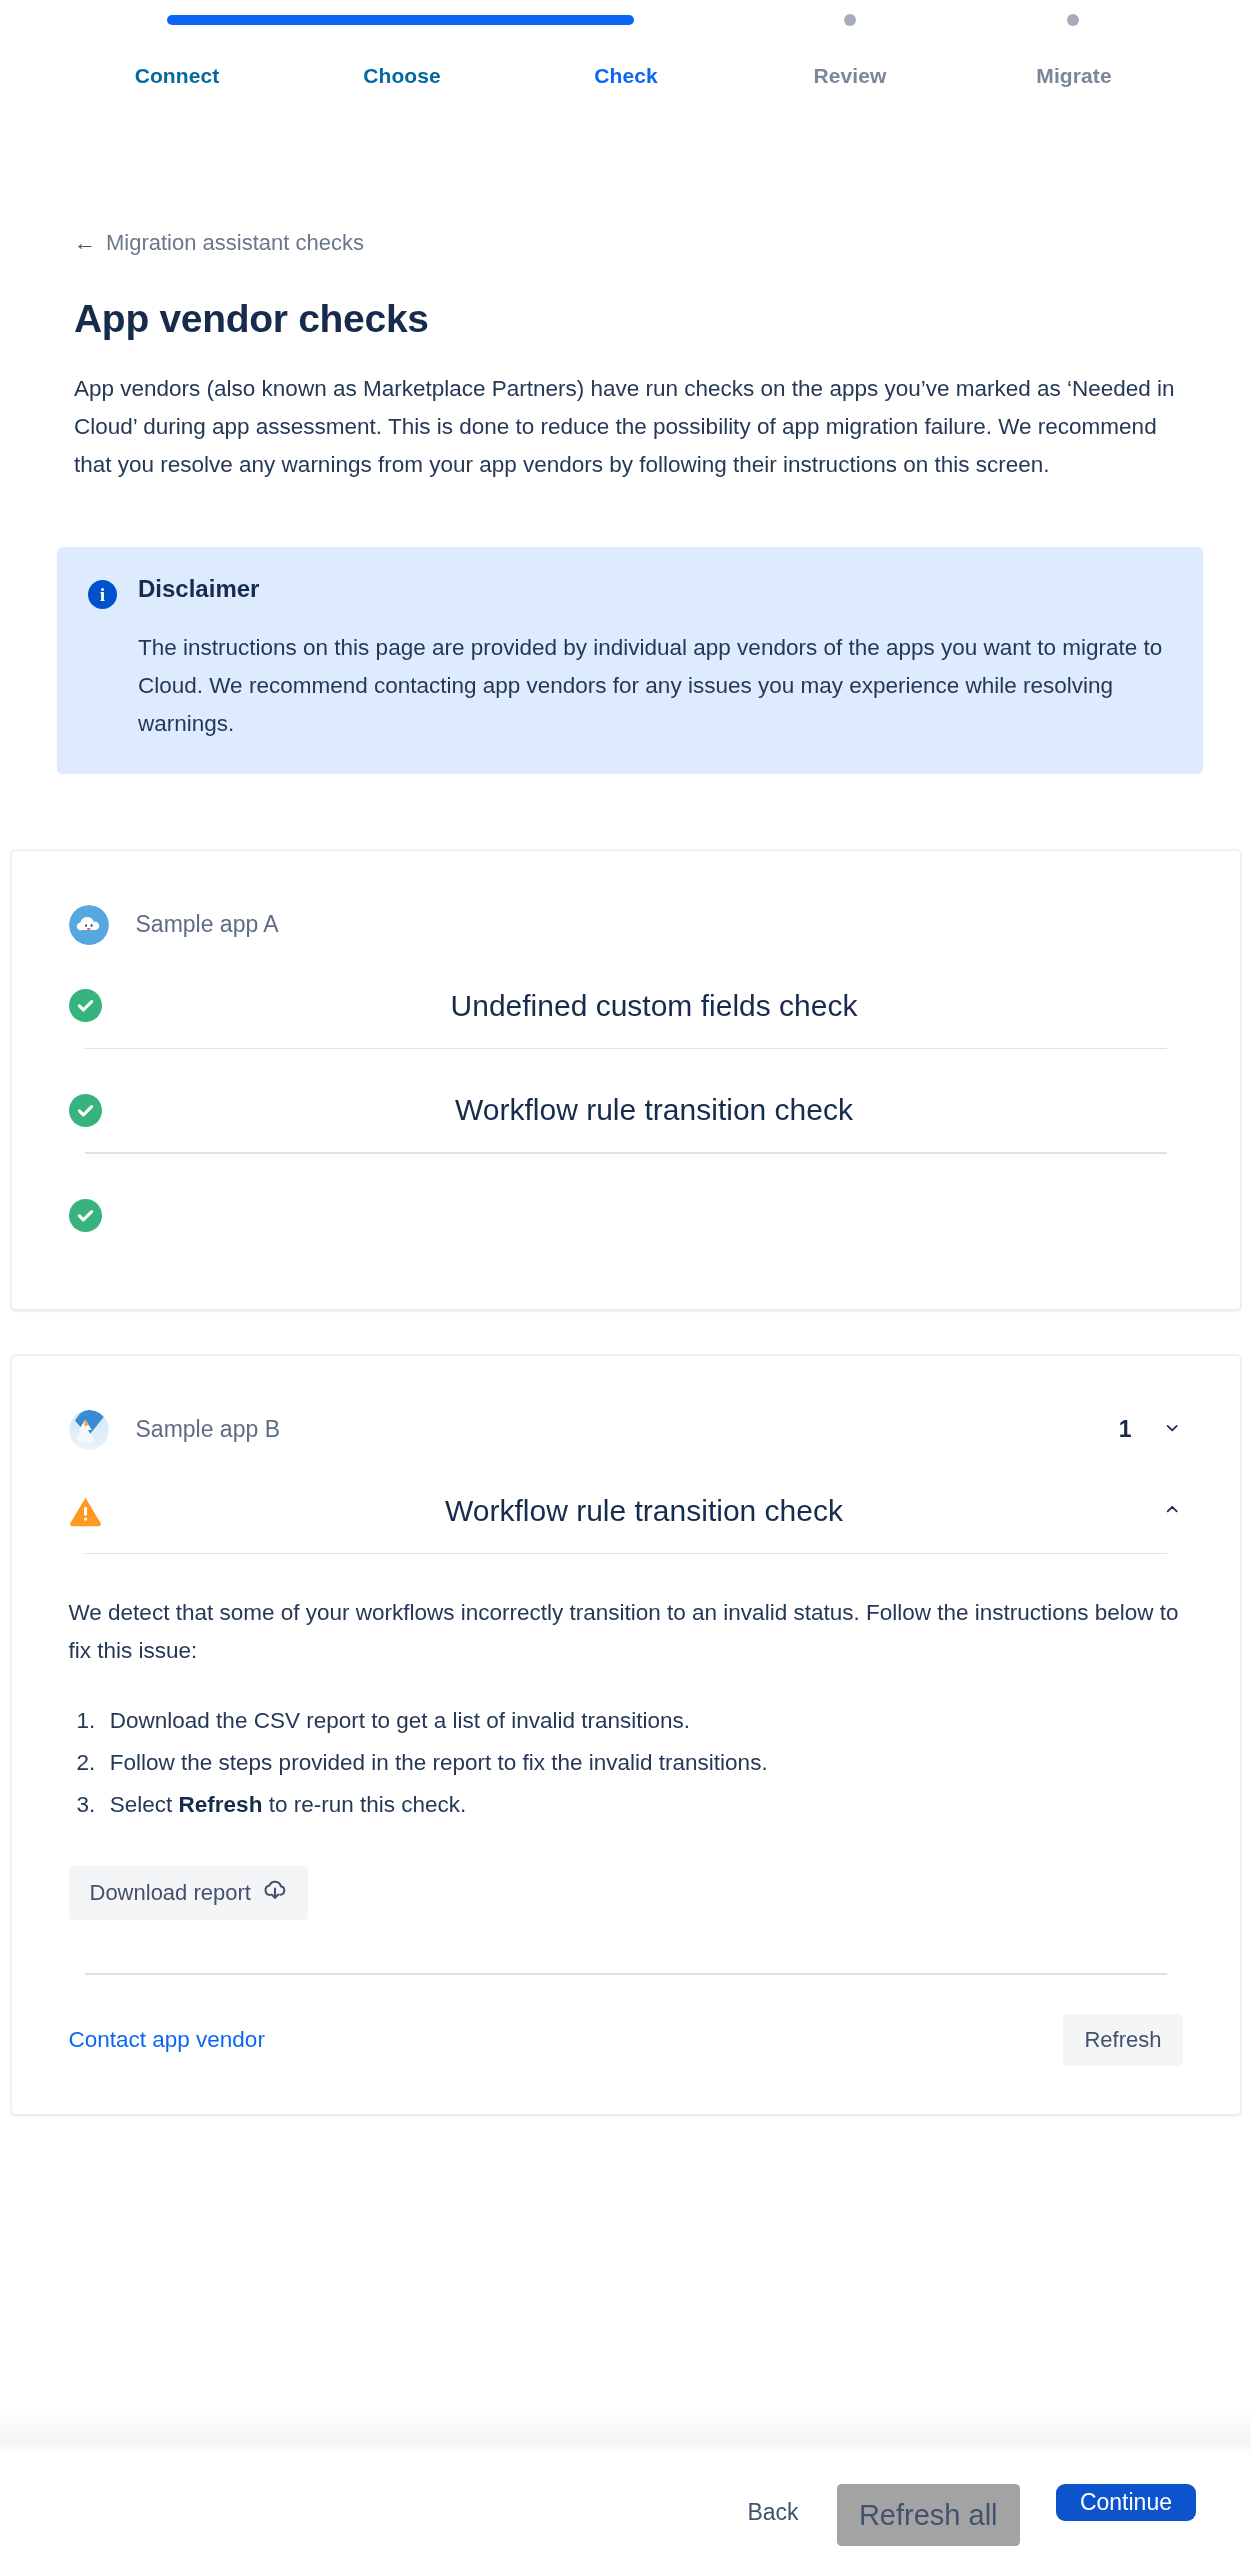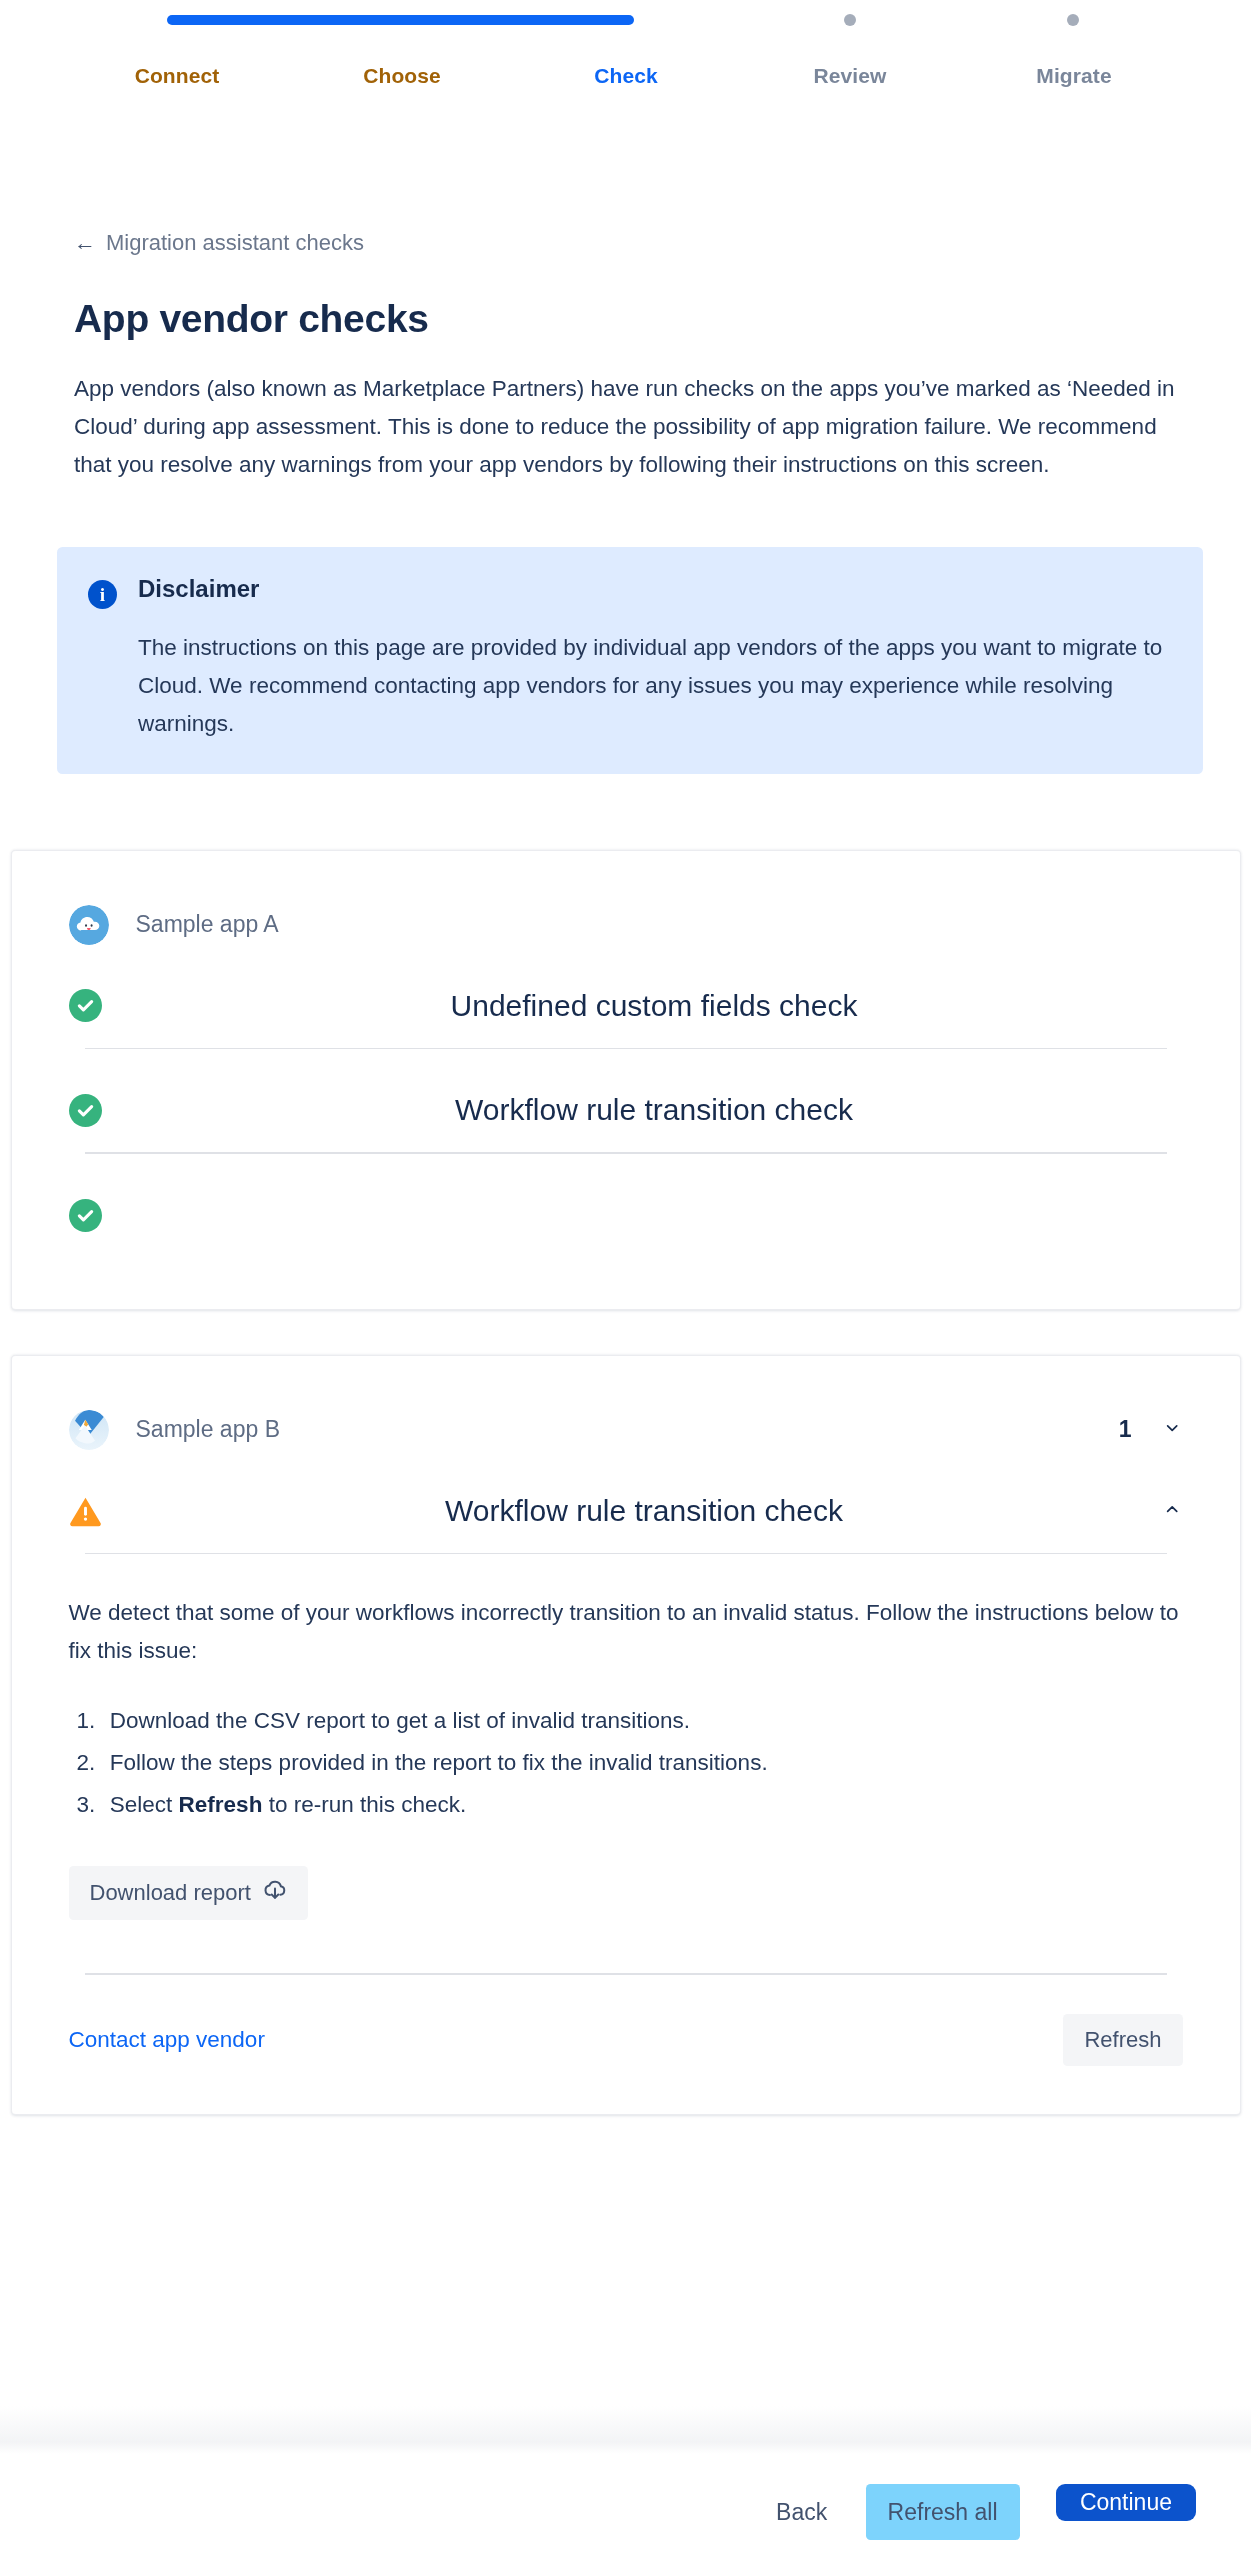--- a/index.html
+++ b/index.html
@@ -32,21 +32,21 @@
     background: #a5adba;
   }
   .step-label {
     position: absolute;
     top: 64px;
     font-size: 21px;
     font-weight: bold;
     letter-spacing: 0.1px;
     white-space: nowrap;
     transform: translateX(-50%);
-    color: #a16207;
+    color: #0369a1;
   }
   .step-label.active { color: #0c66f5; }
   .step-label.pending { color: #7a869a; font-weight: bold; }
 
   
   .content {
     position: absolute;
     top: 230px; left: 0; right: 0;
   }
   .breadcrumb {
@@ -256,26 +256,26 @@
   .btn-subtle-link {
     background: transparent;
     border: none;
     color: #42526E;
     font-family: "Liberation Sans", sans-serif;
     font-size: 23px;
     padding: 14.7px 20px;
     cursor: pointer;
   }
   .btn-neutral {
-    background: #7dd3fc;
+    background: #a3a3a3;
     border: none;
     border-radius: 4.6px;
     color: #42526E;
     font-family: "Liberation Sans", sans-serif;
-    font-size: 23px;
+    font-size: 29px;
     padding: 14.7px 22px;
     cursor: pointer;
   }
   .btn-primary {
     background: #0c53cc;
     border: none;
     border-radius: 9px;
     color: #ffffff;
     font-family: "Liberation Sans", sans-serif;
     font-size: 23px;

